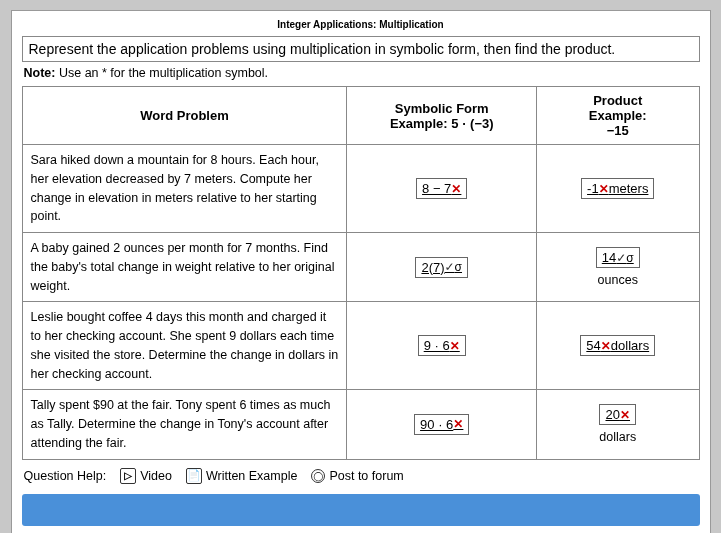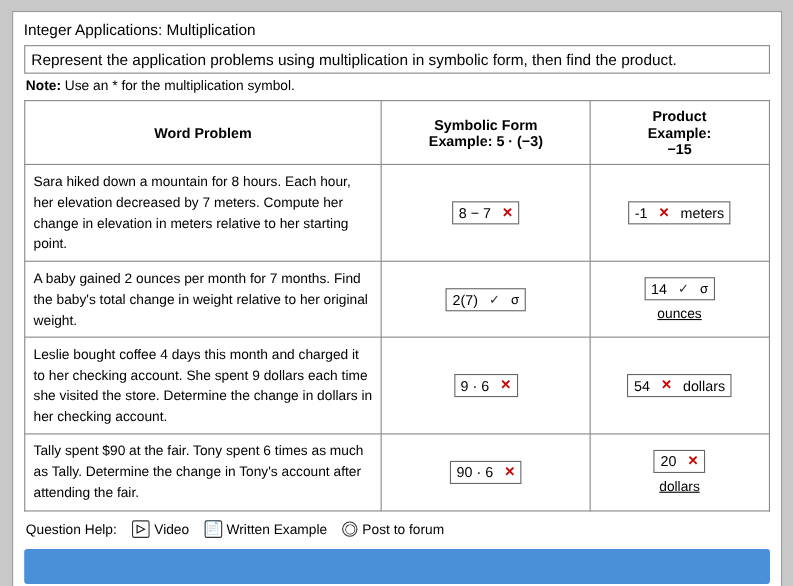--- a/index.html
+++ b/index.html
@@ -13,23 +13,23 @@
       min-height: 533px;
       padding: 10px;
     }
     .container {
       background: white;
       width: 700px;
       border: 1px solid #999;
       padding: 8px 10px 10px 10px;
     }
     .main-title {
-      text-align: left;
-      font-weight: normal;
-      font-size: 14px;
+      text-align: center;
+      font-weight: bold;
+      font-size: 10px;
       margin-bottom: 6px;
     }
     .instructions {
       font-size: 14px;
       margin-bottom: 4px;
       border: 1px solid #888;
       padding: 4px 6px;
     }
     .note {
       font-size: 12.5px;
@@ -54,32 +54,34 @@
       background: white;
     }
     .col-word { width: 48%; }
     .col-symbolic { width: 28%; text-align: center; }
     .col-product { width: 24%; text-align: center; }
     .word-text { font-size: 12.5px; line-height: 1.5; }
     .symbolic-cell { text-align: center; }
     .product-cell { text-align: center; }
     .input-box {
       display: inline-flex;
+      align-items: center;
       border: 1px solid #666;
       background: white;
       padding: 2px 5px;
       font-size: 13px;
-      gap: 10px;
+      gap: 0;
+      text-decoration: underline;
     }
     .status-icon {
       font-size: 12px;
     }
     .status-correct { color: #333; }
     .status-wrong { color: #cc0000; font-weight: bold; }
-    .unit-label { font-size: 12.5px; margin-top: 3px; display: block; text-decoration: underline; }
+    .unit-label { font-size: 12.5px; margin-top: 3px; display: block; }
     .product-wrapper { display: flex; flex-direction: column; align-items: center; gap: 2px; }
     .question-help {
       margin-top: 8px;
       font-size: 12.5px;
       display: flex;
       align-items: center;
       gap: 14px;
       padding: 0 2px;
     }
     .help-item {

